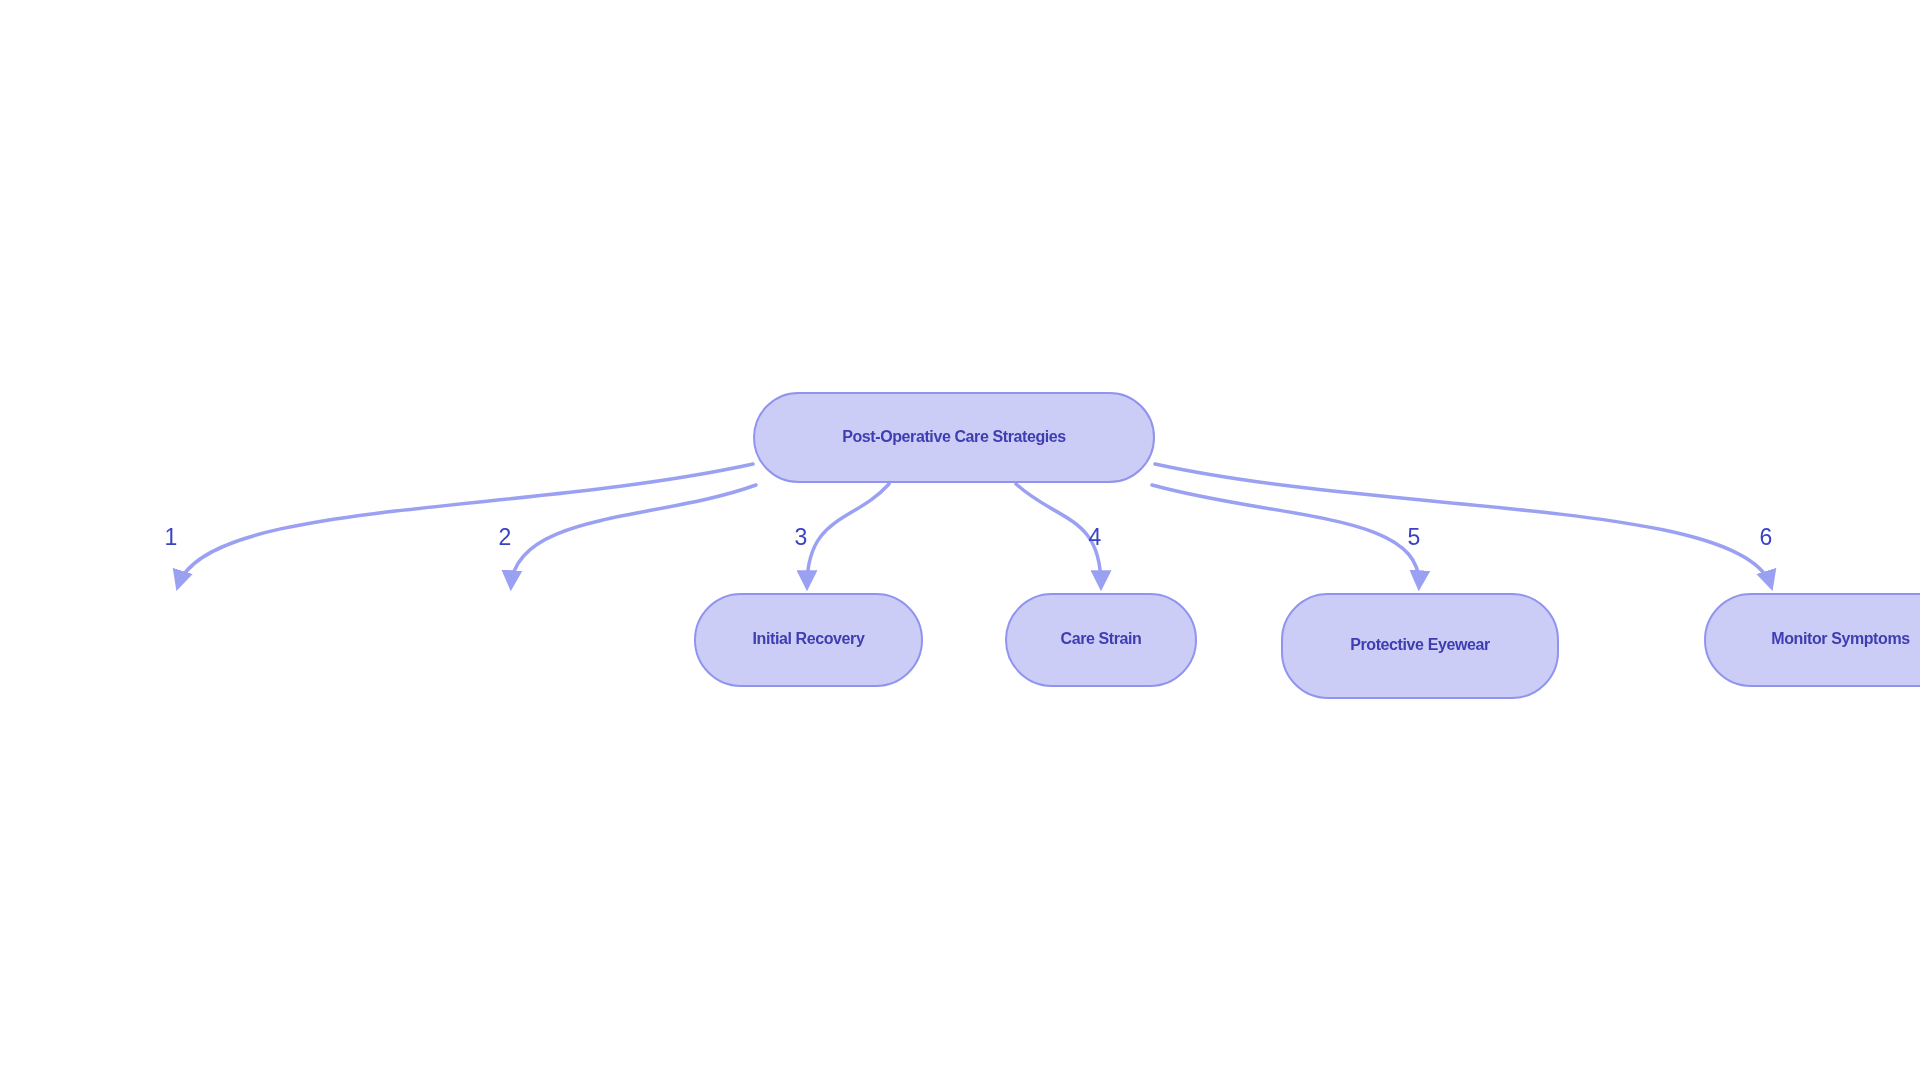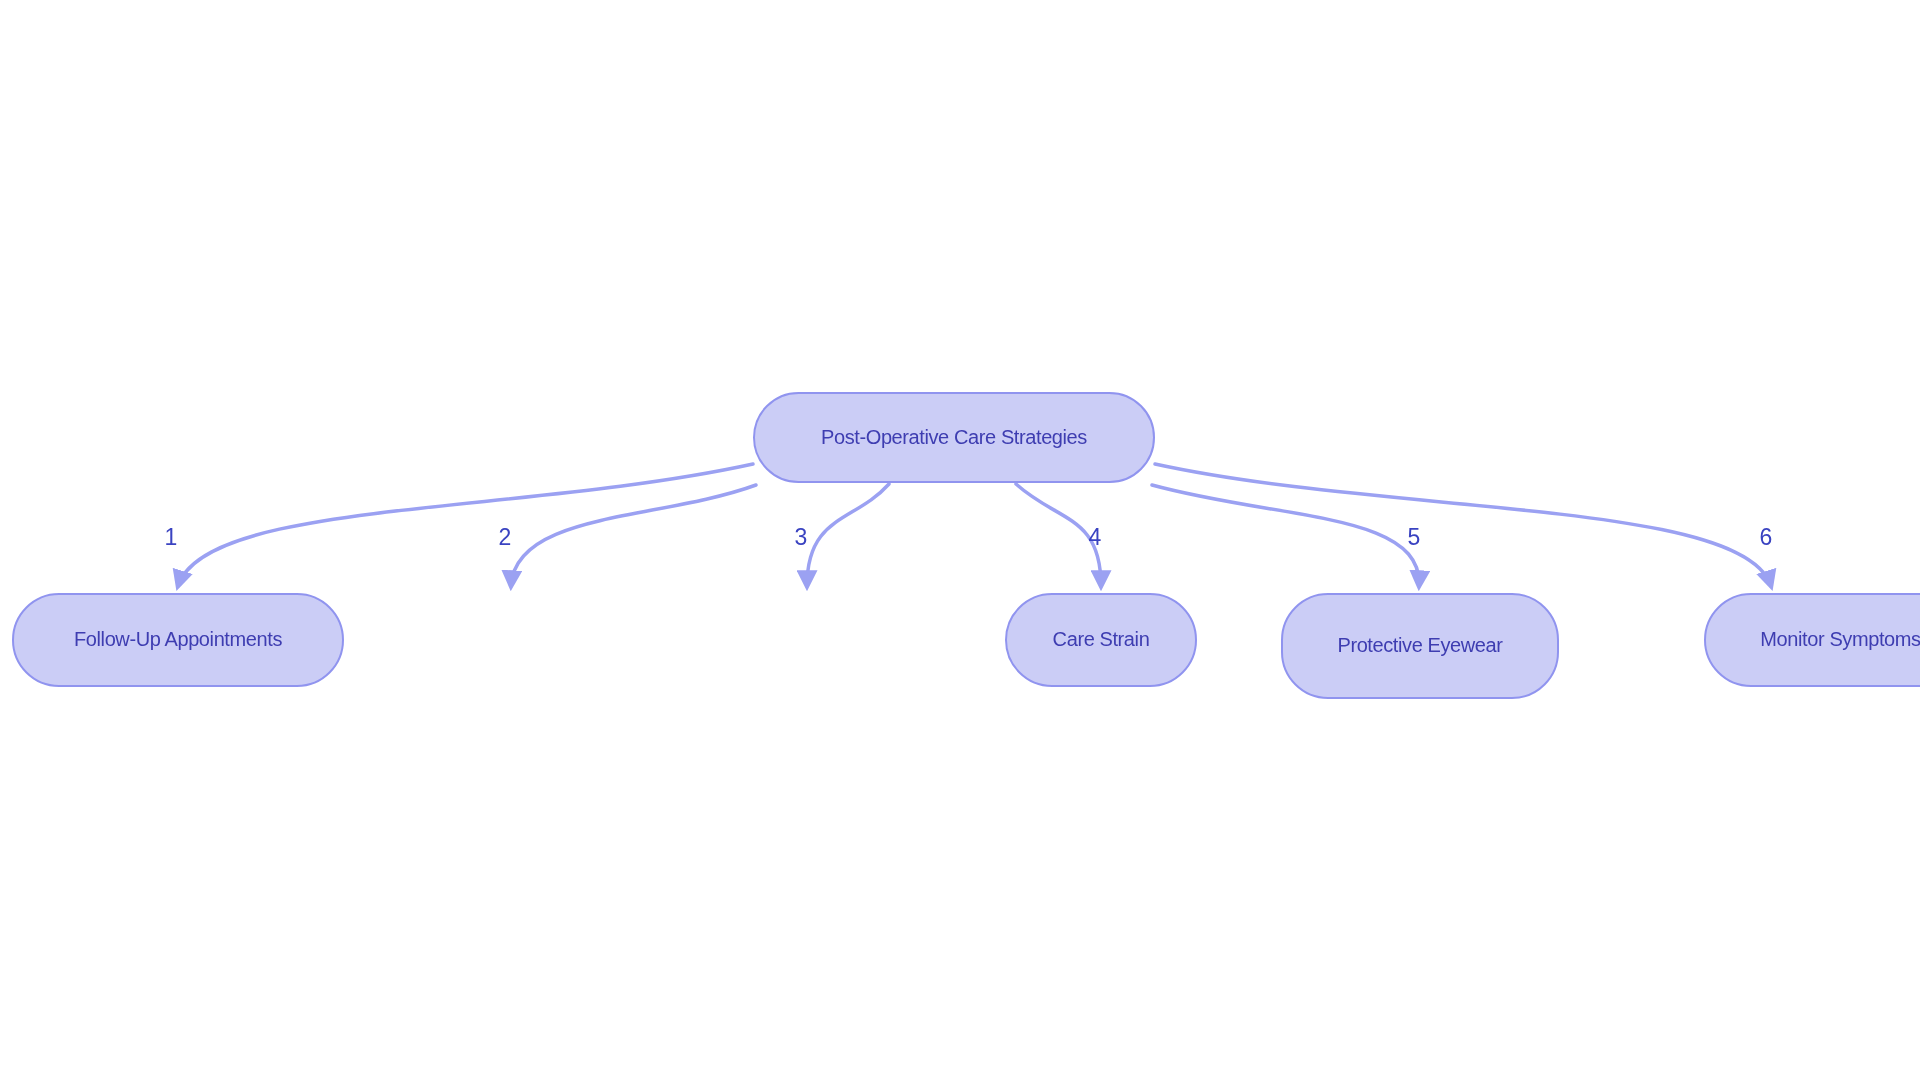--- a/index.html
+++ b/index.html
@@ -42,25 +42,26 @@
     background: var(--node-fill);
     border: 2px solid var(--node-border);
     border-radius: 47px;
     display: flex;
     align-items: center;
     justify-content: center;
     text-align: center;
   }
   .node-label {
     color: var(--node-text);
-    font-size: 20px;
+    font-size: 16px;
     letter-spacing: -0.4px;
     white-space: nowrap;
     line-height: 1;
     padding-bottom: 2px;
+    font-weight: bold;
   }
   .edge-label {
     position: absolute;
     transform: translateX(-50%);
     color: var(--edge-label-color);
     font-size: 23px;
     line-height: 26px;
     white-space: nowrap;
   }
 </style>
@@ -87,25 +88,25 @@
     <span class="node-label">Post-Operative Care Strategies</span>
   </div>
 
   <span class="edge-label" style="left:171px; top:524px;">1</span>
   <span class="edge-label" style="left:505px; top:524px;">2</span>
   <span class="edge-label" style="left:801px; top:524px;">3</span>
   <span class="edge-label" style="left:1095px; top:524px;">4</span>
   <span class="edge-label" style="left:1414px; top:524px;">5</span>
   <span class="edge-label" style="left:1766px; top:524px;">6</span>
 
-  <div class="node" style="left:12px; top:593px; width:332px; height:94px;">
-    <span class="node-label">Follow-Up Appointments</span>
-  </div>
 
 
+  <div class="node" style="left:694px; top:593px; width:229px; height:94px;">
+    <span class="node-label">Initial Recovery</span>
+  </div>
 
   <div class="node" style="left:1005px; top:593px; width:192px; height:94px;">
     <span class="node-label">Care Strain</span>
   </div>
 
   <div class="node" style="left:1281px; top:593px; width:278px; height:106px;">
     <span class="node-label">Protective Eyewear</span>
   </div>
 
   <div class="node" style="left:1704px; top:593px; width:273px; height:94px;">

